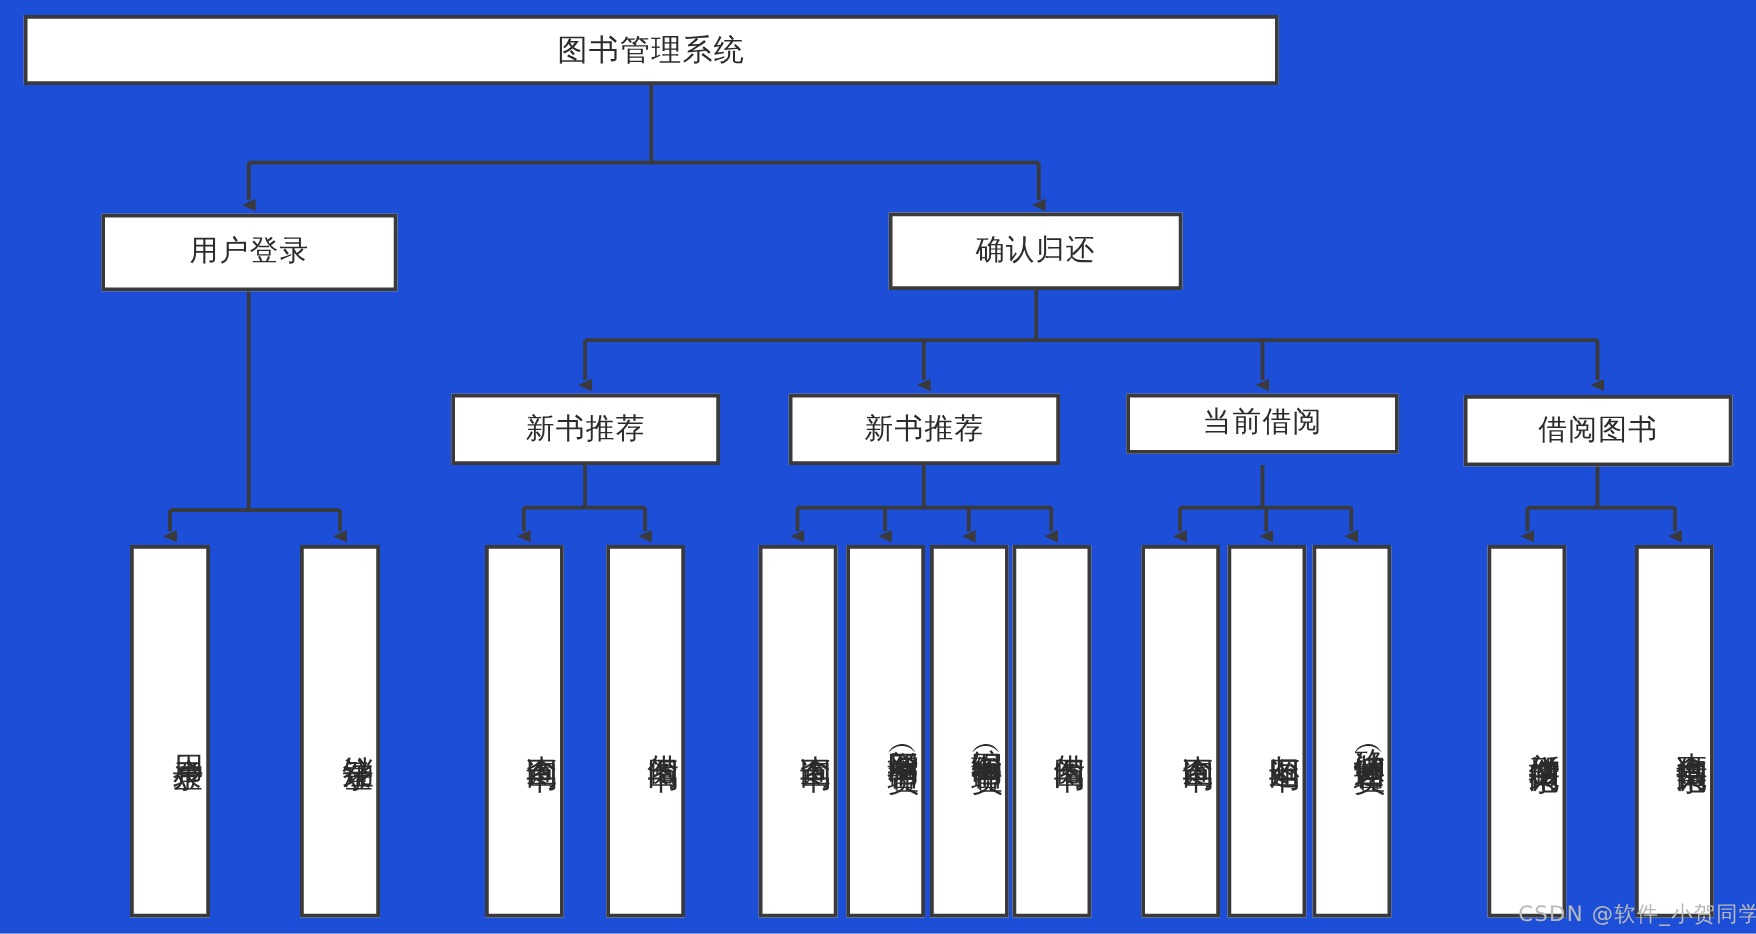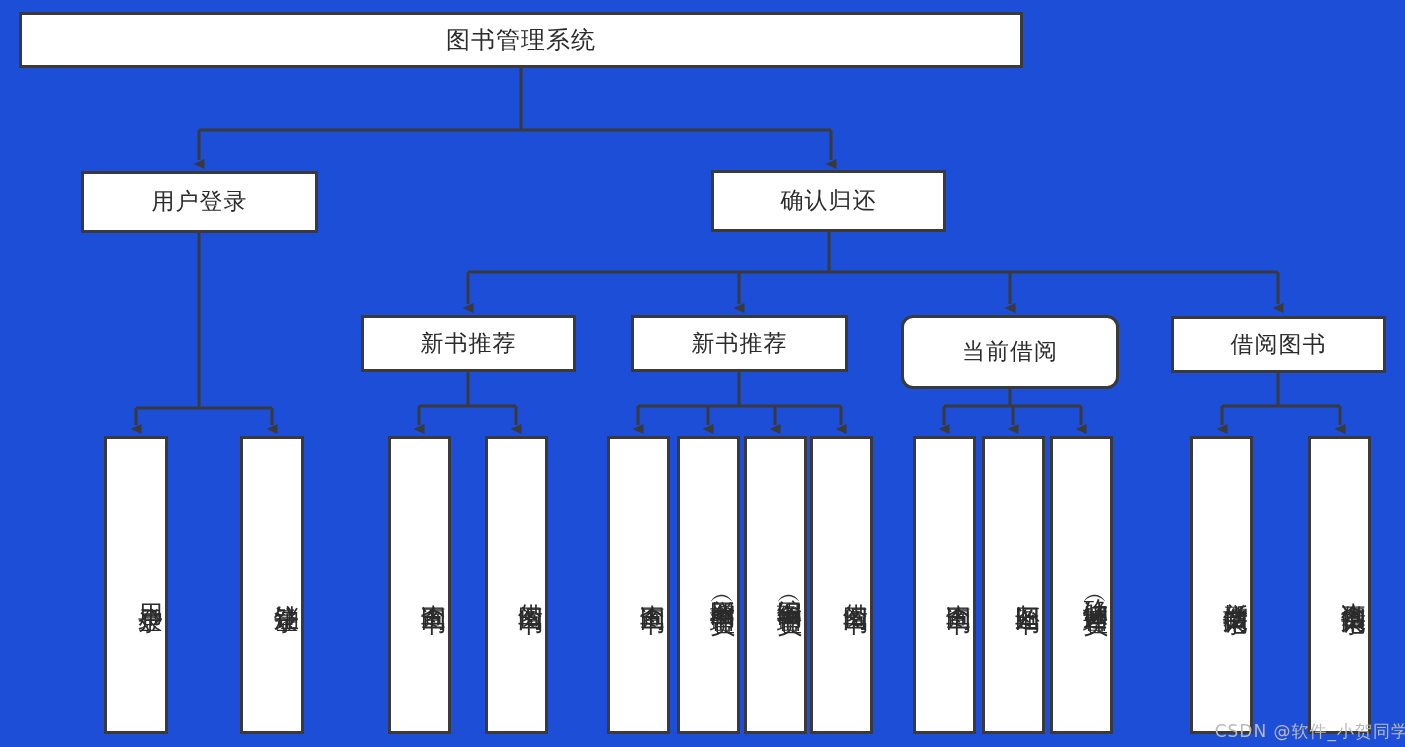--- a/index.html
+++ b/index.html
@@ -141,21 +141,21 @@
   </div>
 
   <div class="node horiz" style="left:361px; top:315px; width:215px; height:57px;">
     <span>新书推荐</span>
   </div>
 
   <div class="node horiz" style="left:631px; top:315px; width:217px; height:57px;">
     <span>新书推荐</span>
   </div>
 
-  <div class="node horiz" style="left:901px; top:315px; width:218px; height:74px;border-radius:12px;">
+  <div class="node horiz" style="left:901px; top:315px; width:218px; height:48px;">
     <span>当前借阅</span>
   </div>
 
   <div class="node horiz" style="left:1171px; top:316px; width:215px; height:57px;">
     <span>借阅图书</span>
   </div>
 
   <div class="node leaf" style="left:104px; top:436px; width:64px; height:298px;">
     <span class="leaf-text">用户登录</span>
   </div>

